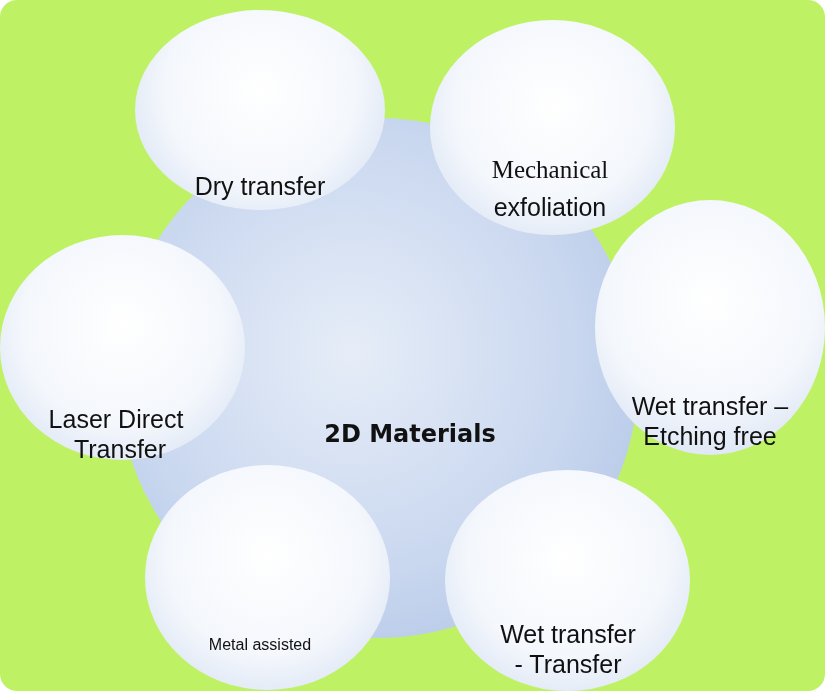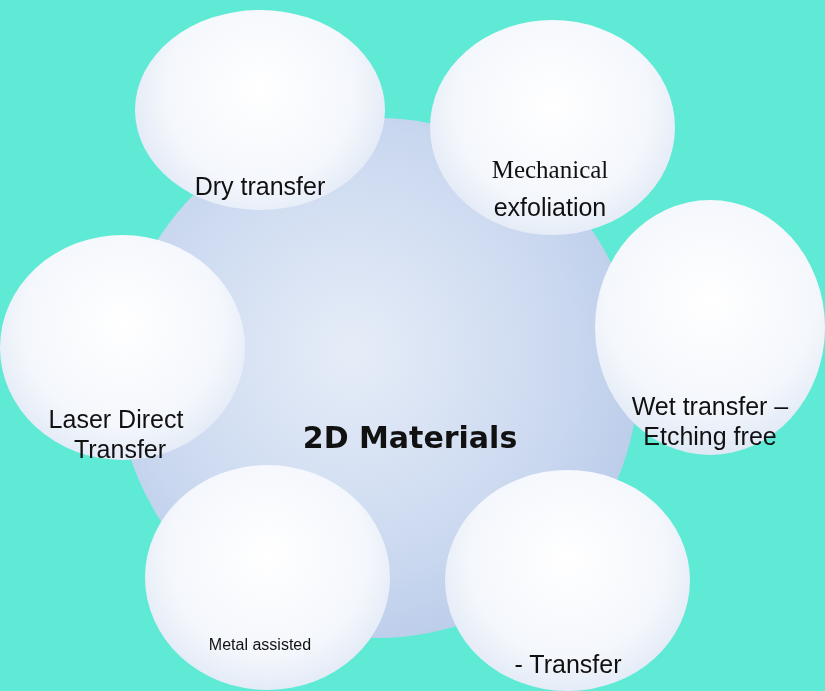--- a/index.html
+++ b/index.html
@@ -1,22 +1,22 @@
 <!DOCTYPE html>
 <html><head>
 <meta charset="utf-8">
 <style>
   html,body{margin:0;padding:0;background:#ffffff;}
-  .canvas{position:relative;width:825px;height:691px;overflow:hidden;background:#5eead4;font-family:"Liberation Sans",sans-serif;}
+  .canvas{position:relative;width:825px;height:691px;overflow:hidden;background:#bef264;font-family:"Liberation Sans",sans-serif;border-radius:17px;}
   .big-circle{position:absolute;left:118px;top:118px;width:520px;height:520px;border-radius:50%;
     background:radial-gradient(circle at 45% 45%, #e6edf8 0%, #c9d7ef 55%, #a9bfe4 100%);}
   .bubble{position:absolute;border-radius:50%;
     background:radial-gradient(circle at 50% 40%, #ffffff 0%, #f4f7fc 55%, #dbe5f4 85%, #c9d7ef 100%);}
   .label{position:absolute;text-align:center;color:#111;font-size:25px;line-height:29px;white-space:nowrap;}
-  .center-label{position:absolute;left:290px;top:420px;width:240px;text-align:center;font-weight:bold;font-size:30px;color:#111;font-family:"DejaVu Sans",sans-serif;}
+  .center-label{position:absolute;left:290px;top:420px;width:240px;text-align:center;font-weight:bold;font-size:24px;color:#111;font-family:"DejaVu Sans",sans-serif;}
   svg{position:absolute;overflow:visible;}
 </style>
 </head>
 <body>
 
 <div class="canvas">
 
   <div class="big-circle"></div>
 
   <div class="bubble" style="left:135px;top:10px;width:250px;height:200px;"></div>
@@ -87,20 +87,21 @@
   <div class="label" style="left:160px;top:630px;width:200px;font-size:16px;">Metal assisted</div>
 
   <div class="bubble" style="left:445px;top:470px;width:245px;height:221px;"></div>
   <svg width="0" height="0" style="left:0;top:0;">
     <ellipse cx="566" cy="525" rx="83" ry="45" fill="#b0b2b5" opacity="0.8"></ellipse>
     <ellipse cx="566" cy="520" rx="80" ry="40" fill="#c9cbce" opacity="0.9"></ellipse>
     <polygon points="515,493 620,493 628,552 507,552" fill="#6b4e44"></polygon>
     <rect x="530" y="498" width="80" height="45" fill="none" stroke="#eee" stroke-dasharray="3 3"></rect>
     <polygon points="507,552 628,552 628,558 507,558" fill="#b8735e"></polygon>
   </svg>
+  <div class="label" style="left:468px;top:620px;width:200px;">Wet transfer</div>
   <div class="label" style="left:468px;top:650px;width:200px;">- Transfer</div>
 
   <svg width="0" height="0" style="left:0;top:0;">
     <defs>
       <pattern id="hex" x="0" y="0" width="26" height="30" patternUnits="userSpaceOnUse">
         <polygon points="13,2 24,8 24,22 13,28 2,22 2,8" fill="none" stroke="#8a8a8a" stroke-width="2"></polygon>
         <circle cx="13" cy="2" r="3" fill="#7d7d7d"></circle>
         <circle cx="24" cy="8" r="3" fill="#7d7d7d"></circle>
         <circle cx="24" cy="22" r="3" fill="#7d7d7d"></circle>
         <circle cx="13" cy="28" r="3" fill="#7d7d7d"></circle>

